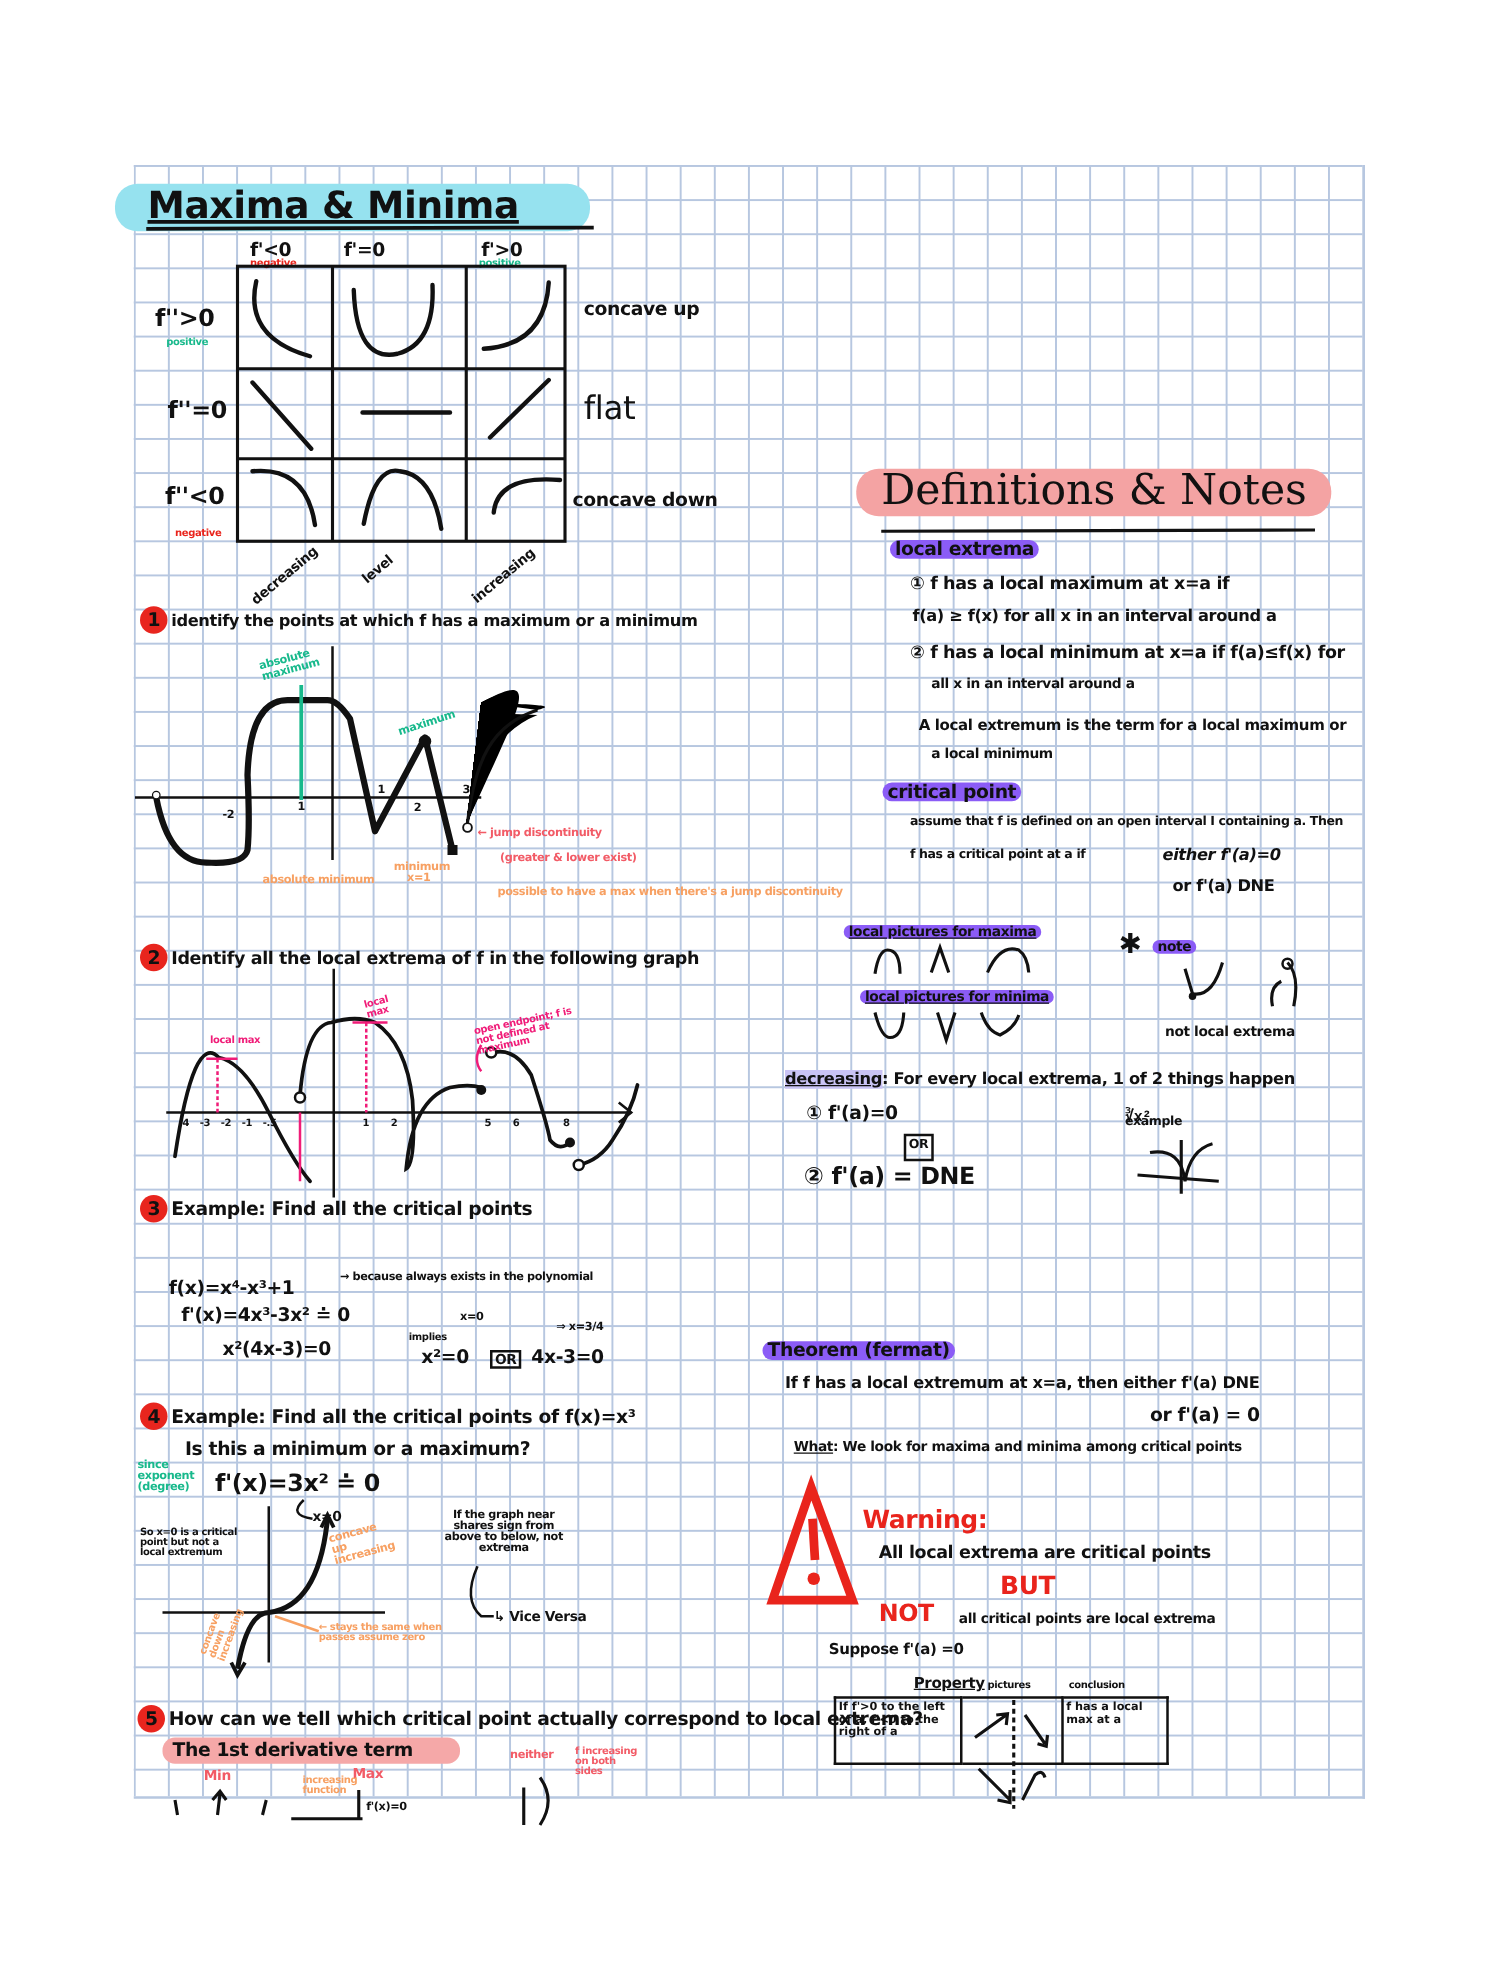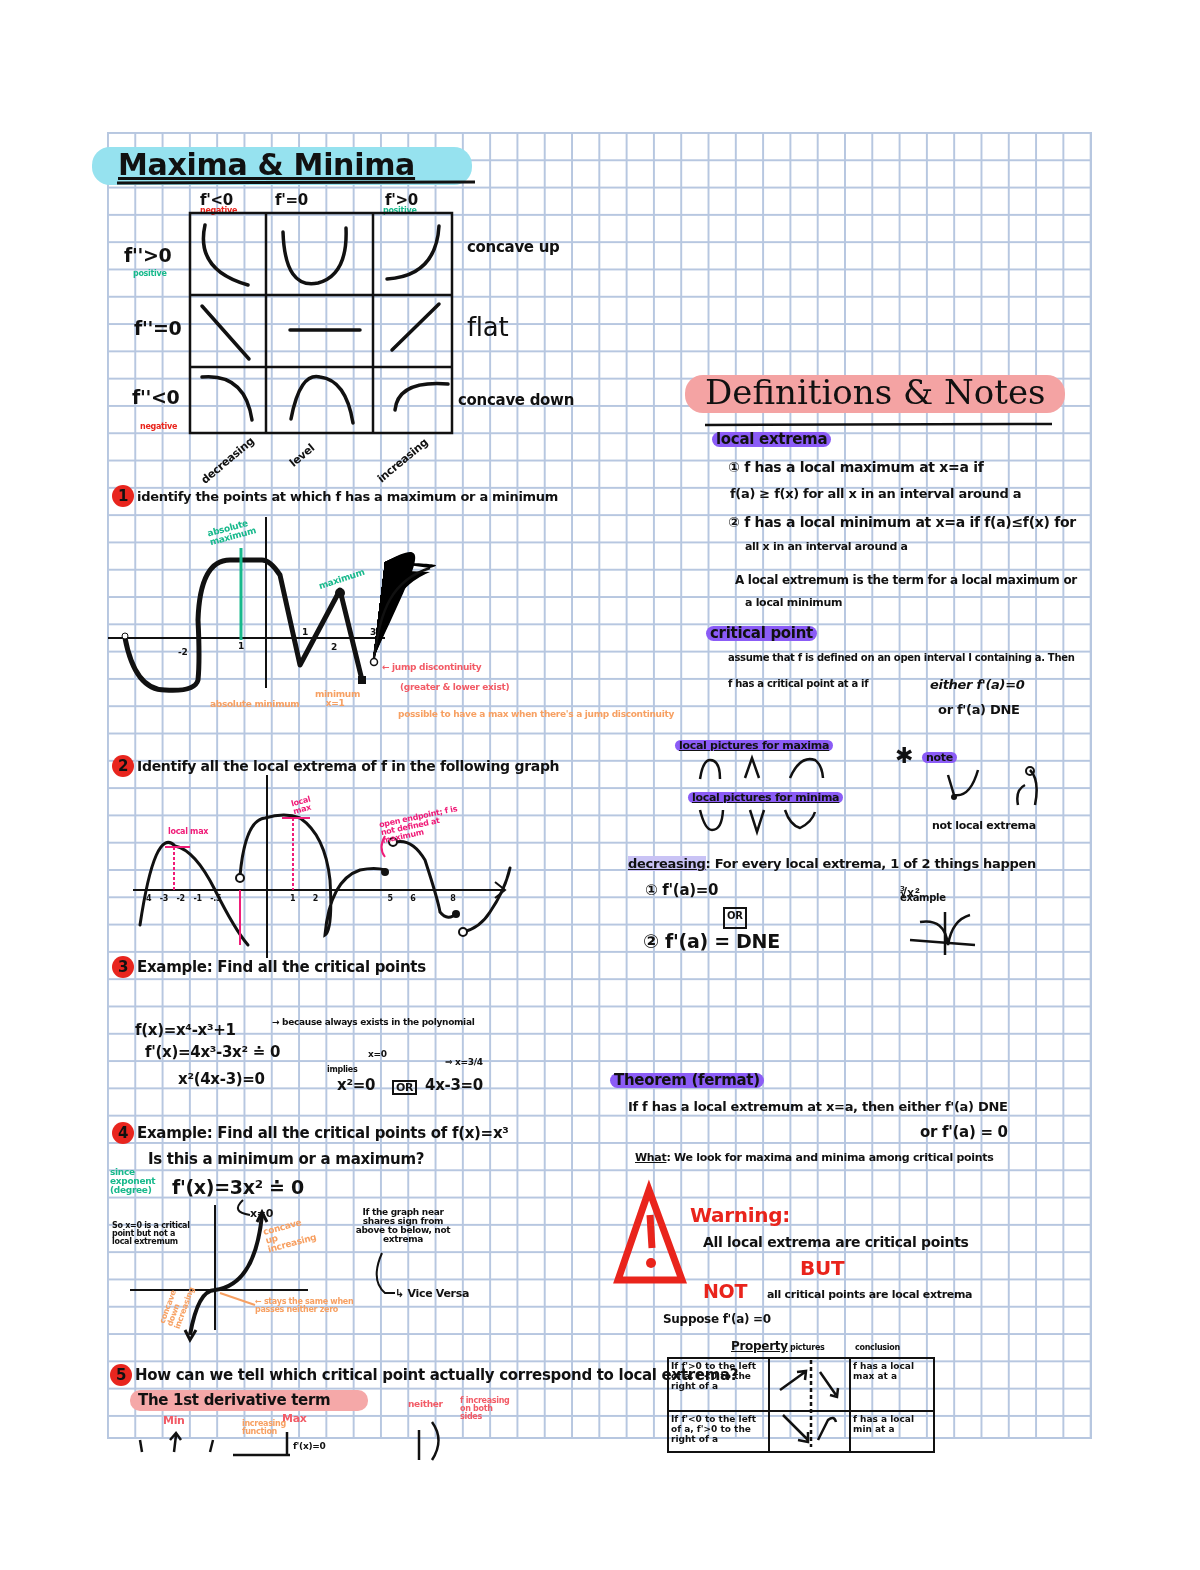--- a/index.html
+++ b/index.html
@@ -311,21 +311,21 @@
 <div class="t hw med" style="left:112px;top:1122px;">
   <span class="num">4</span><span style="font-size:15px;">Example: Find all the critical points of f(x)=x³</span>
 </div>
 <div class="t hw med" style="left:148px;top:1152px;">Is this a minimum or a maximum?</div>
 <div class="t hw green" style="left:110px;top:1168px;font-size:9px;width:55px;white-space:normal;">since exponent (degree)</div>
 <div class="t hw big" style="left:172px;top:1178px;">f'(x)=3x² ≐ 0</div>
 <div class="t hw" style="left:250px;top:1208px;font-size:11px;">x=0</div>
 <div class="t hw" style="left:112px;top:1222px;font-size:8px;width:85px;white-space:normal;">So x=0 is a critical point but not a local extremum</div>
 <div class="t hw orange" style="left:265px;top:1222px;font-size:9px;width:45px;white-space:normal;transform:rotate(-15deg);">concave up increasing</div>
 <div class="t hw orange" style="left:160px;top:1300px;font-size:8px;width:30px;white-space:normal;transform:rotate(-70deg);">concave down increasing</div>
-<div class="t hw orange" style="left:255px;top:1298px;font-size:8px;width:100px;white-space:normal;">← stays the same when passes neither zero</div>
+<div class="t hw orange" style="left:255px;top:1298px;font-size:8px;width:100px;white-space:normal;">← stays the same when passes assume zero</div>
 <div class="t hw" style="left:348px;top:1208px;font-size:9px;width:110px;white-space:normal;text-align:center;">If the graph near shares sign from above to below, not extrema</div>
 <div class="t hw" style="left:395px;top:1288px;font-size:11px;">↳ Vice Versa</div>
 
 <div class="t hw med" style="left:110px;top:1364px;">
   <span class="num">5</span><span style="font-size:15px;">How can we tell which critical point actually correspond to local extrema?</span>
 </div>
 <div class="t hw hl-salmon" style="left:130px;top:1390px;font-size:15px;padding:3px 38px 3px 8px;">The 1st derivative term</div>
 <div class="t hw coral" style="left:163px;top:1415px;font-size:11px;">Min</div>
 <div class="t hw coral" style="left:282px;top:1413px;font-size:11px;">Max</div>
 <div class="t hw orange" style="left:242px;top:1420px;font-size:8px;width:40px;white-space:normal;">increasing function</div>
@@ -382,19 +382,14 @@
 <div class="t hw" style="left:683px;top:1340px;font-size:12px;text-decoration:underline;padding-left:48px;">Property</div>
 <div class="t hw" style="left:790px;top:1344px;font-size:8px;">pictures</div>
 <div class="t hw" style="left:855px;top:1344px;font-size:8px;">conclusion</div>
 <table class="cp" style="left:667px;top:1357px;width:268px;">
   <tbody>
       <tr>
     <td style="width:95px;height:47px;">If f'&gt;0 to the left of a, f'&lt;0 to the right of a</td>
     <td style="width:75px;"></td>
     <td>f has a local max at a</td>
   </tr>
-  <tr>
-    <td style="height:35px;">If f'&lt;0 to the left of a, f'&gt;0 to the right of a</td>
-    <td></td>
-    <td>f has a local min at a</td>
-  </tr>
 </tbody>
   </table>
 
 </body></html>

